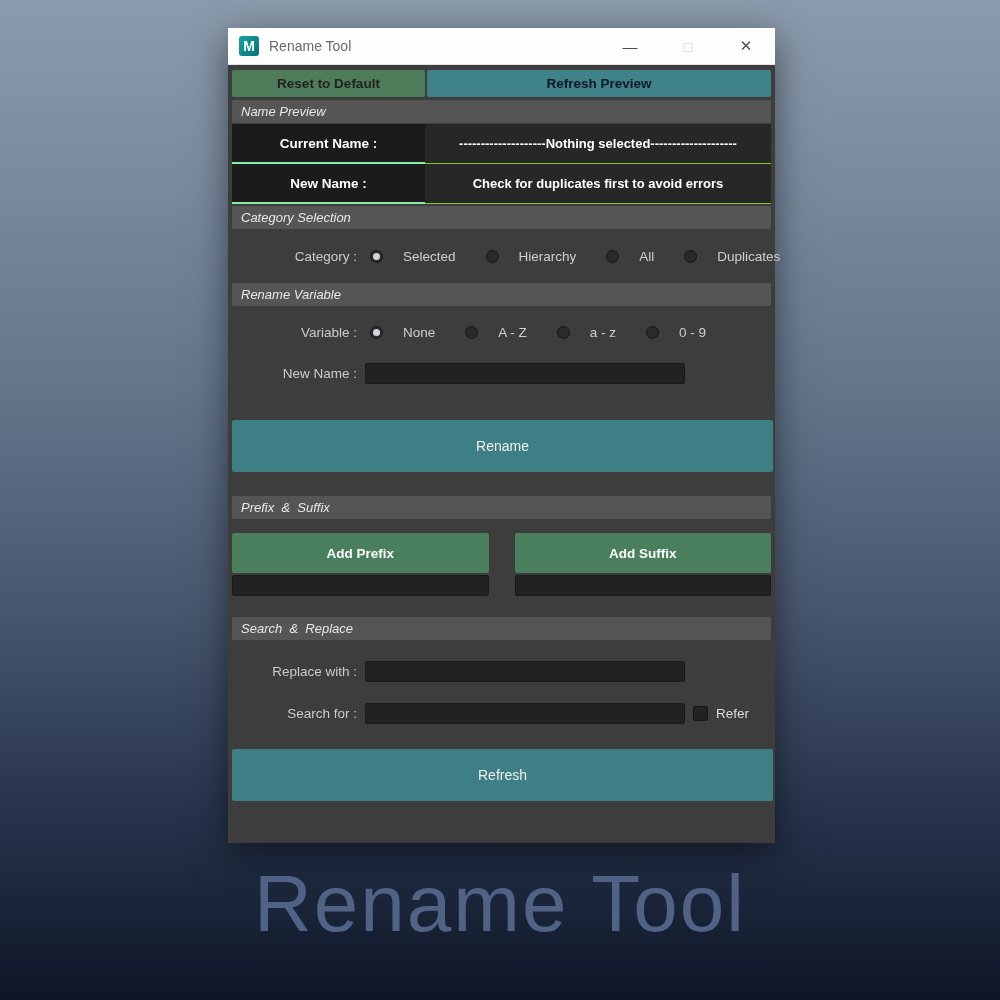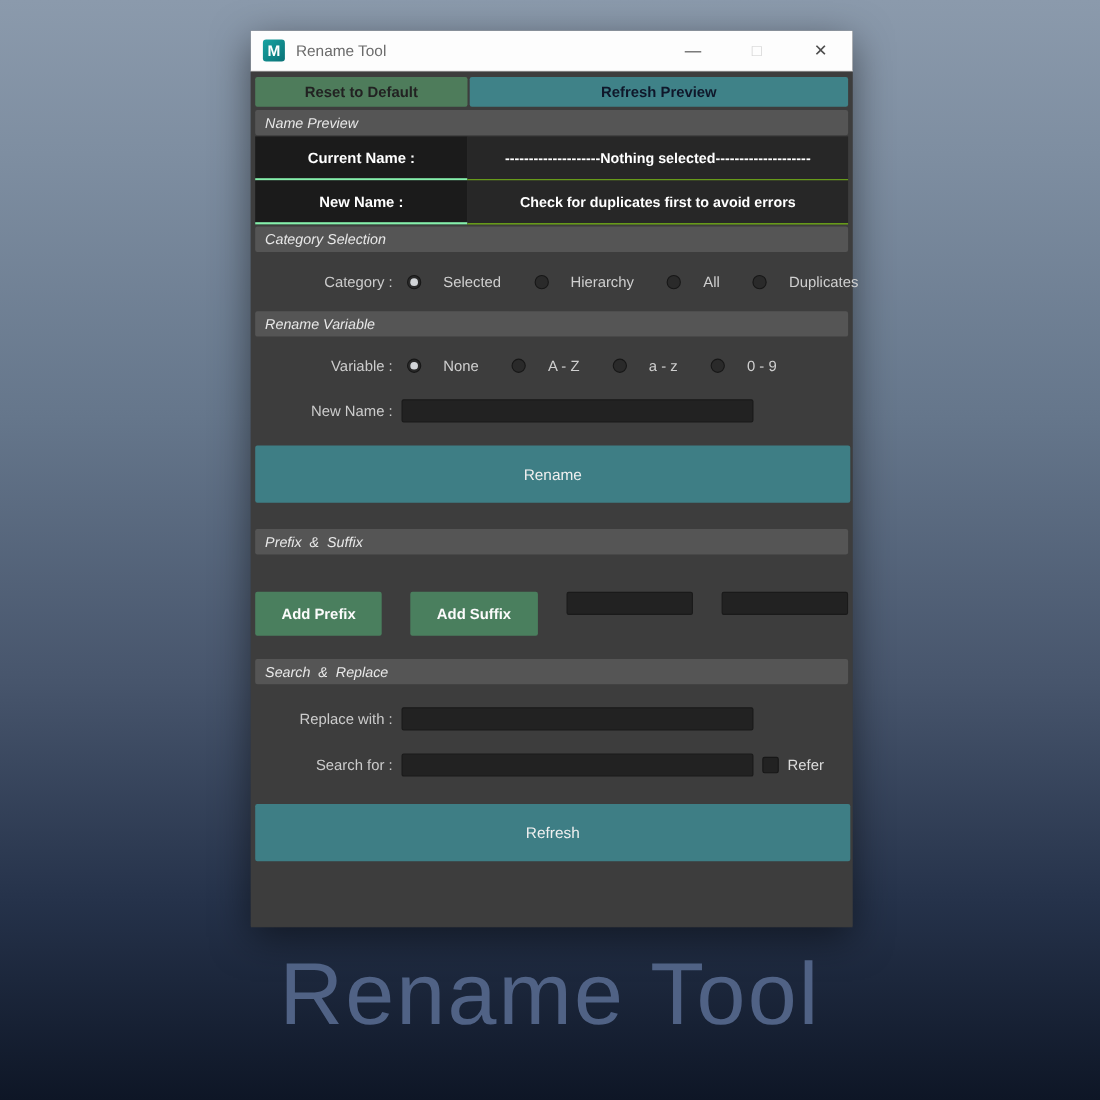--- a/index.html
+++ b/index.html
@@ -45,25 +45,25 @@
   .radio-opt{display:flex;align-items:center;gap:20px;cursor:pointer;}
   .radio{width:13px;height:13px;border-radius:50%;background:#2a2a2a;border:1px solid #171717;position:relative;flex:none;}
   .radio.sel::after{content:"";position:absolute;left:2px;top:2px;width:7px;height:7px;border-radius:50%;background:#d2d5d8;}
   .radio-label{color:#cfcfcf;font-size:13.5px;}
 
   .row-newname{height:30px;}
   .tfield{height:21px;background:#222222;border:1px solid #1a1a1a;border-radius:2px;color:#d8d8d8;font-size:13px;padding:0 6px;outline:none;}
   .tfield-wide{width:320px;margin-left:8px;}
 
   .big-btn{display:block;width:541px;height:52px;margin:0 1px;background:#3e7e85;border:none;border-radius:2px;color:#efefef;font-size:14px;cursor:pointer;}
-  .btn-rename{margin-top:17px;}
+  .btn-rename{margin-top:32px;}
   .btn-replace{margin-top:25px;}
 
   .hdr-prefix{margin-top:24px;}
-  .ps-grid{margin:34px 1px 0;display:grid;grid-template-columns:1fr 1fr 1fr 1fr;column-gap:26px;row-gap:2px;}
+  .ps-grid{margin:14px 1px 0;display:grid;grid-template-columns:1fr 1fr;column-gap:26px;row-gap:2px;}
   .btn-green{height:40px;background:#4a7f5e;color:#fbfbfb;font-size:13.5px;font-weight:bold;border-radius:2px;}
   .ps-field{width:100%;}
 
   .hdr-search{margin-top:21px;}
   .row-search{margin-top:20px;height:22px;}
   .row-repl{margin-top:20px;height:22px;}
   .checkbox{width:15px;height:15px;background:#222222;border:1px solid #171717;border-radius:2px;margin-left:8px;flex:none;cursor:pointer;}
   .cb-label{margin-left:8px;color:#dddddd;font-size:13.5px;}
 
   

